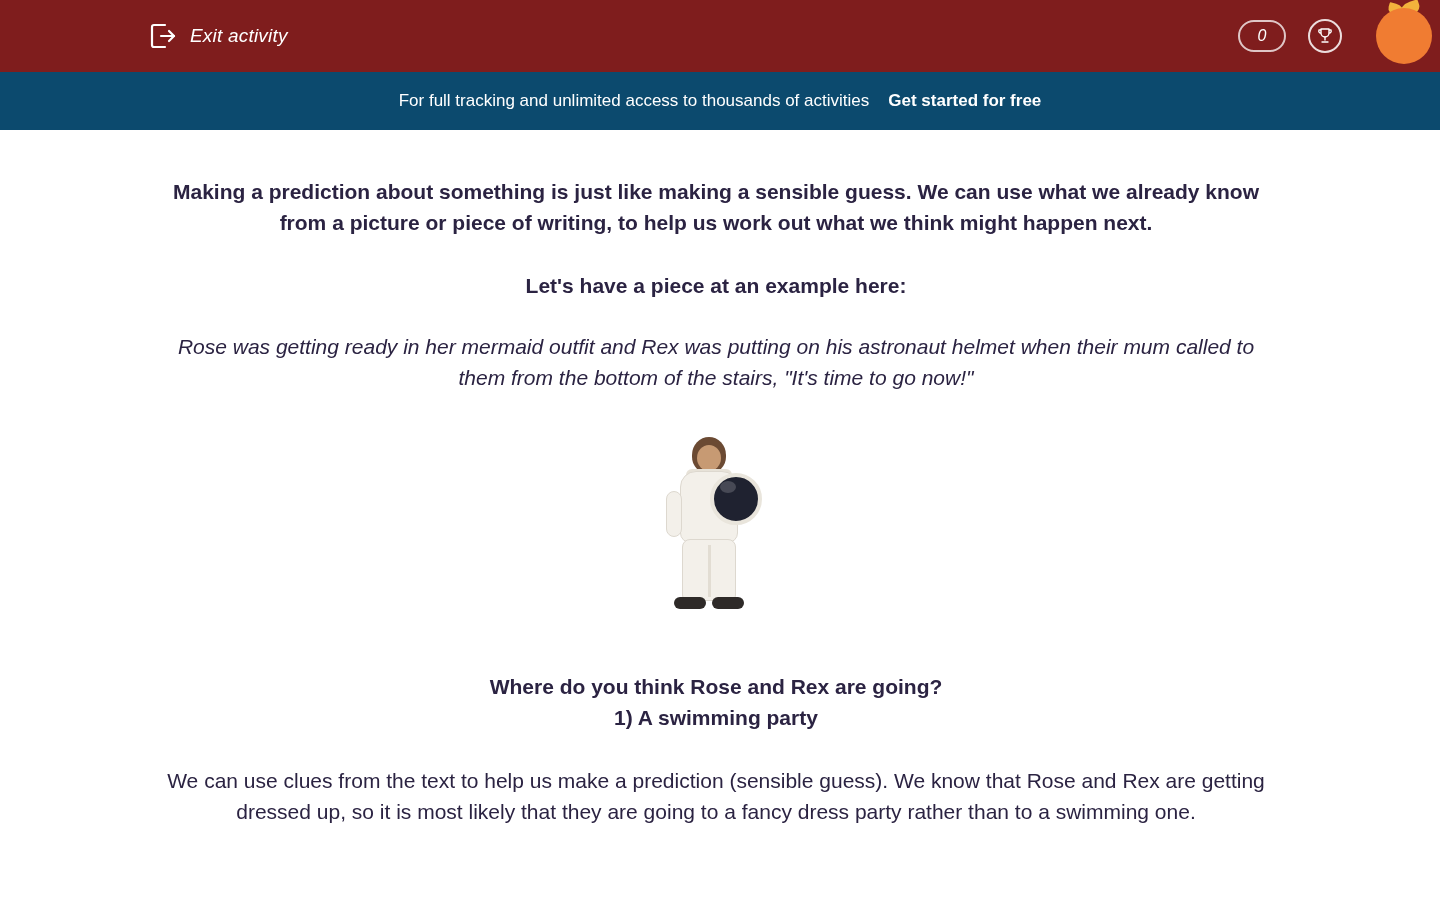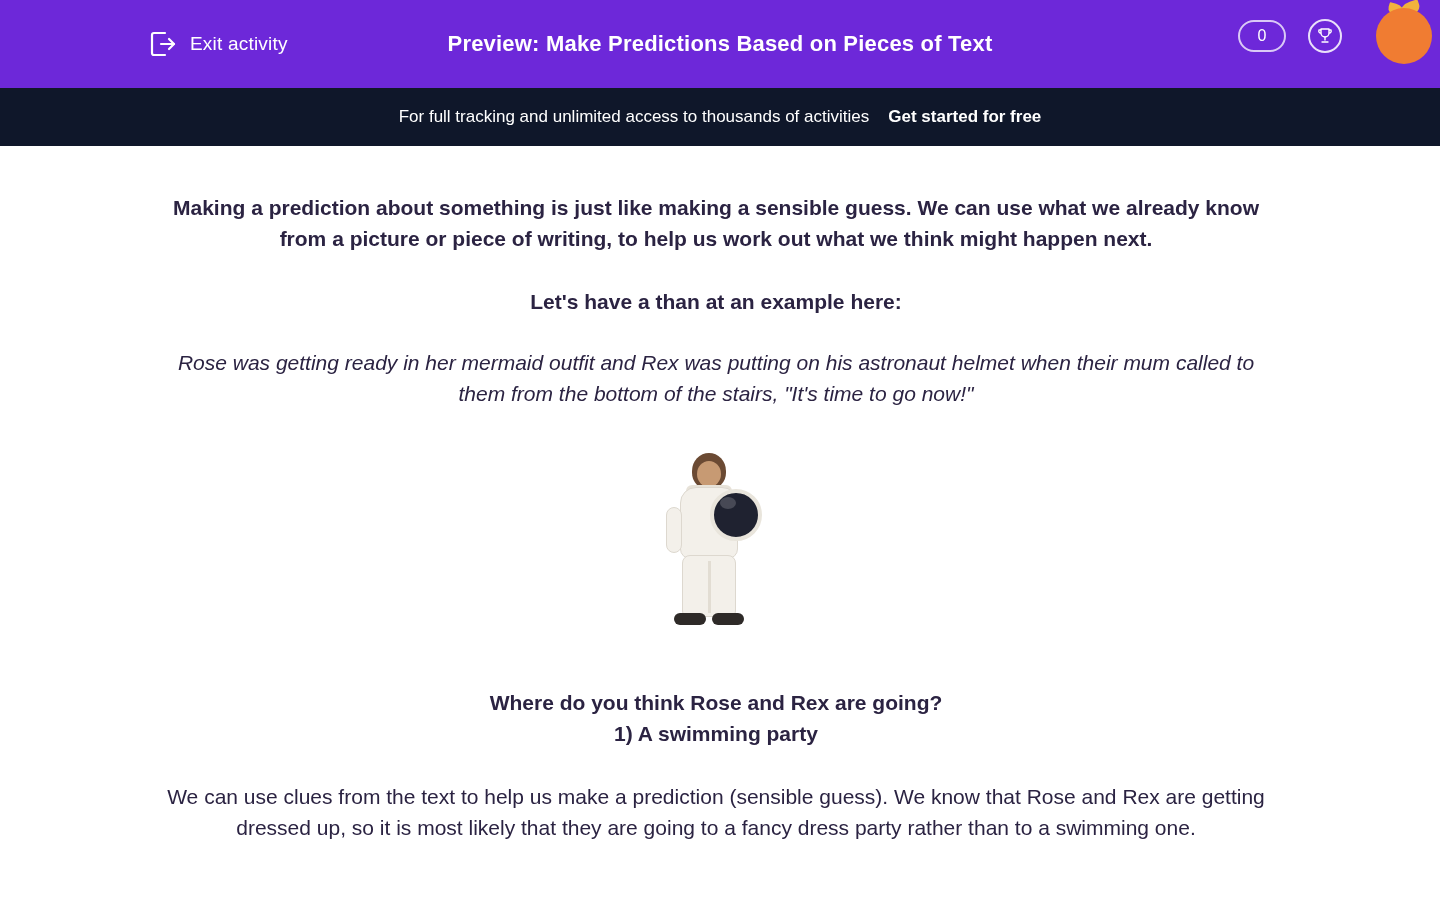--- a/index.html
+++ b/index.html
@@ -7,25 +7,26 @@
     width: 1440px;
     height: 900px;
     overflow: hidden;
     background: #ffffff;
     font-family: "Liberation Sans", sans-serif;
   }
 
   
   .topbar {
     position: relative;
-    height: 88px;
-    background: #6d28d9;
-    display: flex;
-    align-items: center;
-    color: #ffffff;
+    height: 72px;
+    background: #7f1d1d;
+    display: flex;
+    align-items: center;
+    color: #ffffff;
+    font-style: italic;
   }
   .exit-group {
     display: flex;
     align-items: center;
     gap: 12px;
     position: absolute;
     left: 150px;
     top: 50%;
     transform: translateY(-50%);
     cursor: pointer;
@@ -111,21 +112,21 @@
     width: 16px;
     height: 12px;
     background: #f2b23c;
     border-radius: 10% 60% 10% 60%;
     transform: rotate(16deg);
   }
 
   
   .promo {
     height: 58px;
-    background: #0f172a;
+    background: #0c4a6e;
     color: #ffffff;
     display: flex;
     align-items: center;
     justify-content: center;
     font-size: 17px;
   }
   .promo-link {
     font-weight: bold;
     color: #ffffff;
     text-decoration: none;
@@ -262,21 +263,20 @@
     <span class="exit-icon">
       <svg viewBox="0 0 28 26" fill="none" xmlns="http://www.w3.org/2000/svg">
         <path d="M15 2H4a2 2 0 0 0-2 2v18a2 2 0 0 0 2 2h11" stroke="#ffffff" stroke-width="2.2" stroke-linecap="round" stroke-linejoin="round"></path>
         <path d="M19 8l5 5-5 5" stroke="#ffffff" stroke-width="2.2" stroke-linecap="round" stroke-linejoin="round"></path>
         <path d="M24 13H11" stroke="#ffffff" stroke-width="2.2" stroke-linecap="round"></path>
       </svg>
     </span>
     <span class="exit-label">Exit activity</span>
   </div>
 
-  <div class="preview-title">Preview: Make Predictions Based on Pieces of Text</div>
 
   <div class="top-right">
     <div class="score-pill">0</div>
 
     <div class="trophy-circle">
       <span>
         <svg viewBox="0 0 18 18" fill="none" xmlns="http://www.w3.org/2000/svg">
           <path d="M5 2h8v4a4 4 0 0 1-8 0V2z" stroke="#ffffff" stroke-width="1.4" stroke-linejoin="round"></path>
           <path d="M5 3H3a2 2 0 0 0 2 3" stroke="#ffffff" stroke-width="1.3"></path>
           <path d="M13 3h2a2 2 0 0 1-2 3" stroke="#ffffff" stroke-width="1.3"></path>
@@ -298,21 +298,21 @@
   <span>For full tracking and unlimited access to thousands of activities</span>
   <a class="promo-link" href="#">Get started for free</a>
 </div>
 
 <div class="content">
 
   <div class="para intro">Making a prediction about something is just like making a sensible guess. We can use what we already know from a picture or piece of writing, to help us work out what we think might happen next.</div>
 
   <div class="spacer-32"></div>
 
-  <div class="para">Let's have a than at an example here:</div>
+  <div class="para">Let's have a piece at an example here:</div>
 
   <div class="spacer-28"></div>
 
   <div class="quote">Rose was getting ready in her mermaid outfit and Rex was putting on his astronaut helmet when their mum called to them from the bottom of the stairs, "It's time to go now!"</div>
 
   <div class="figure">
     <div class="fig-head"></div>
     <div class="fig-face"></div>
     <div class="fig-collar"></div>
     <div class="fig-body"></div>

